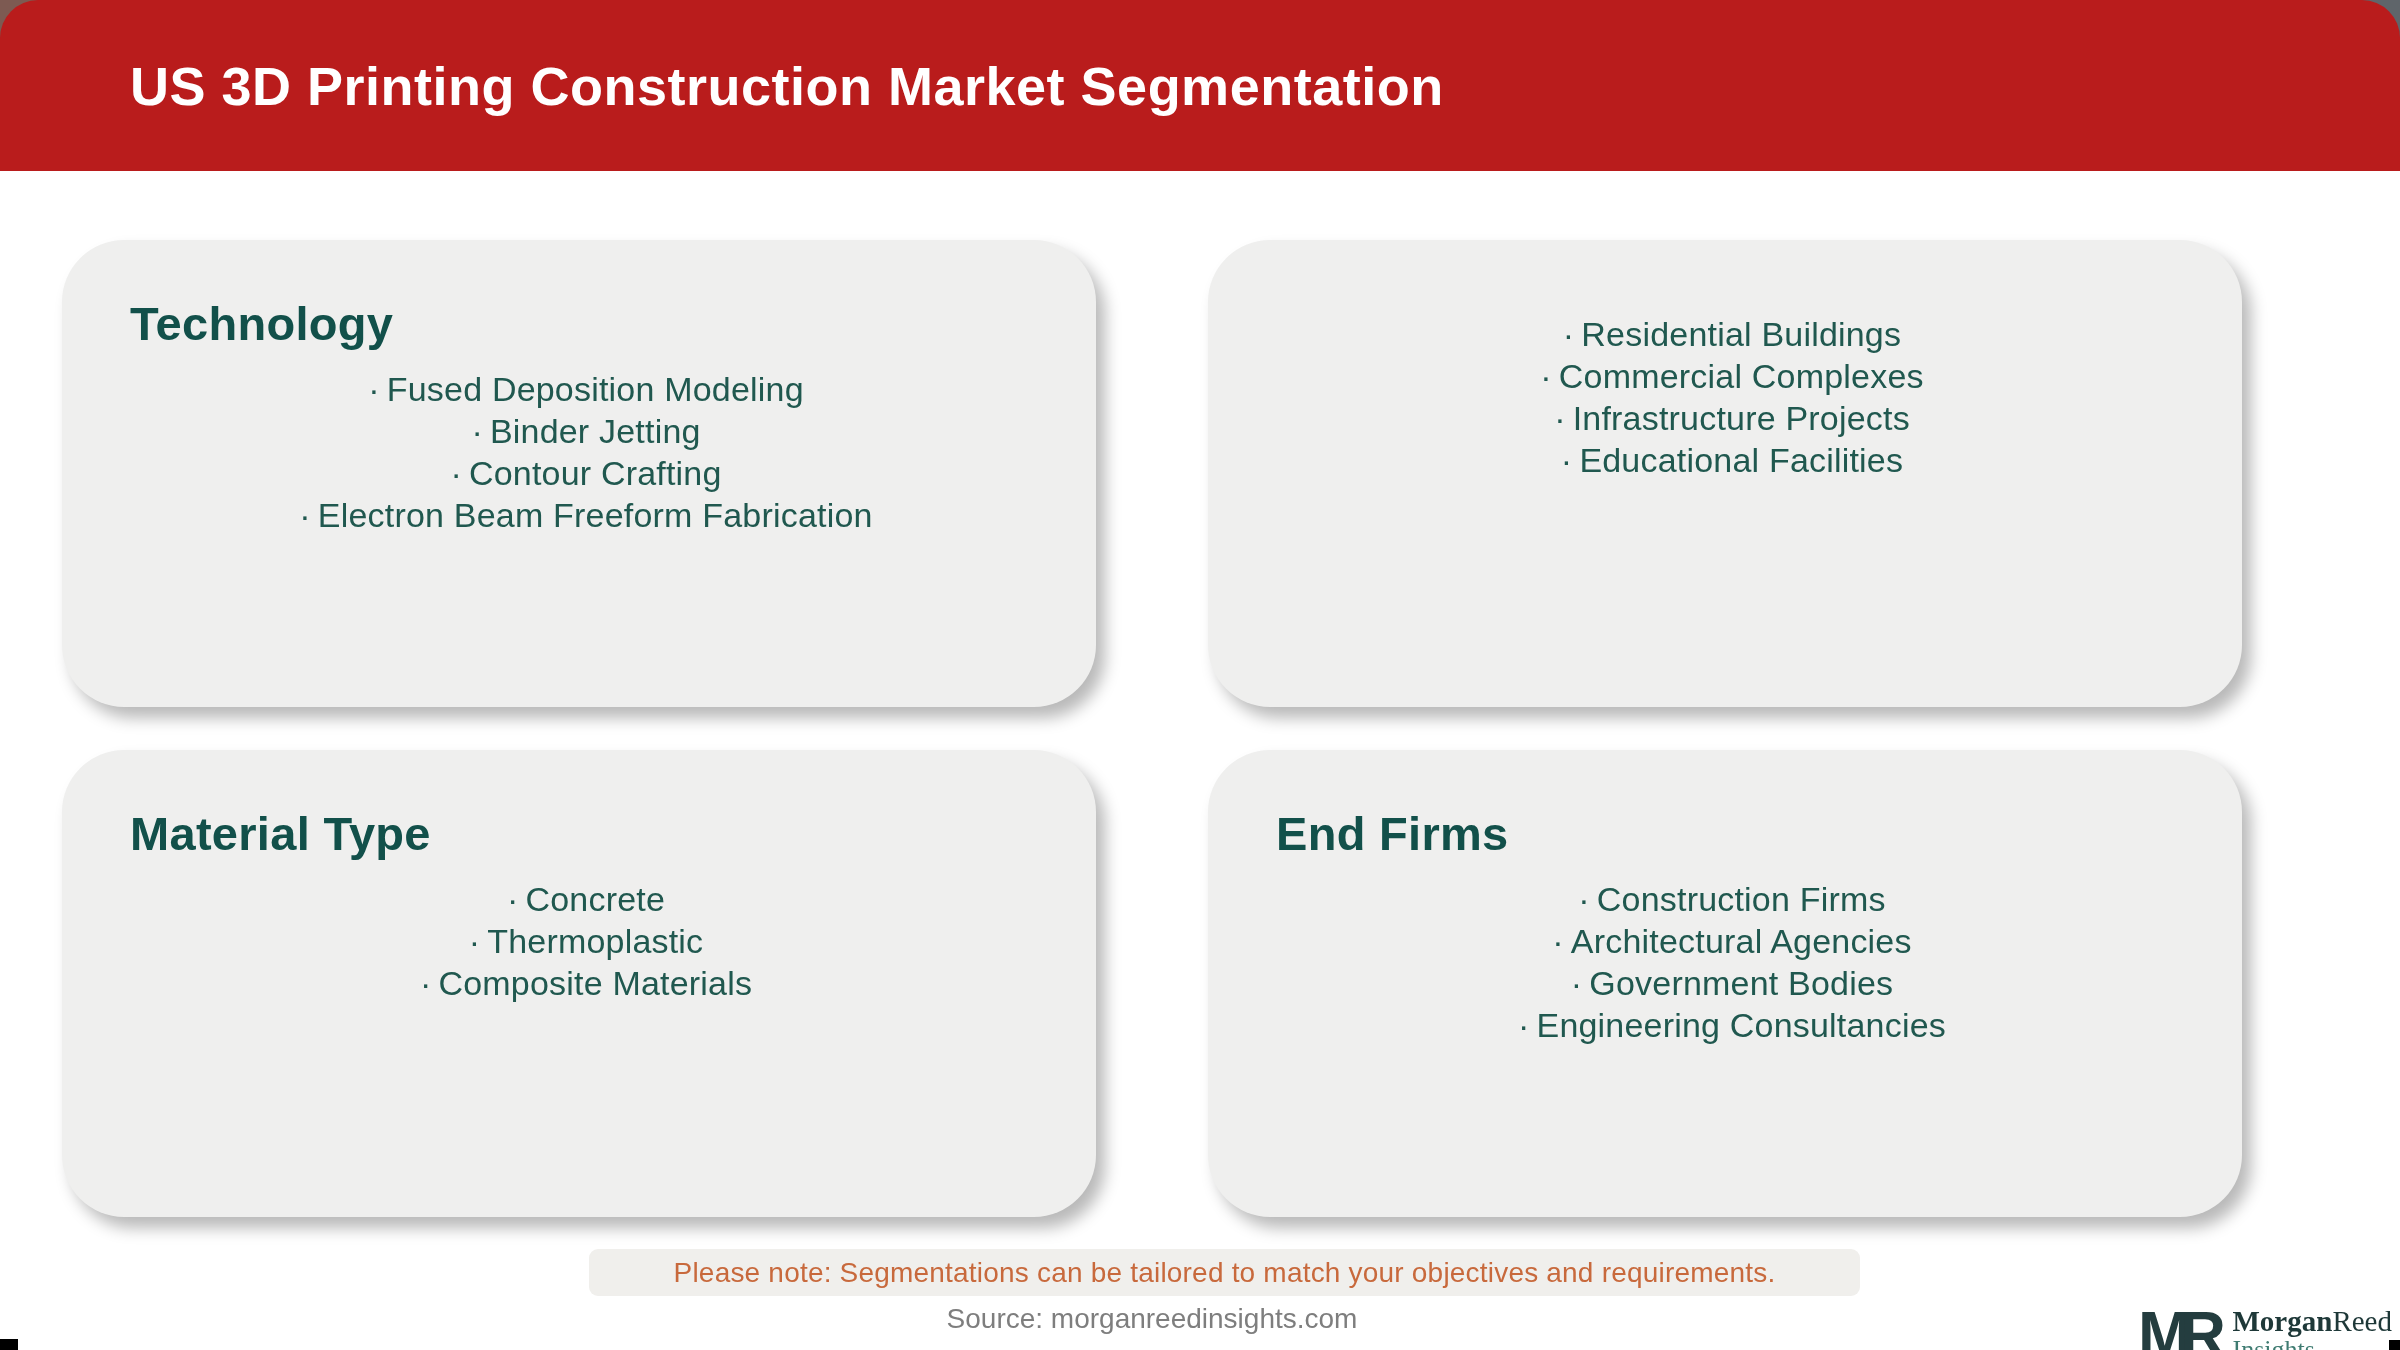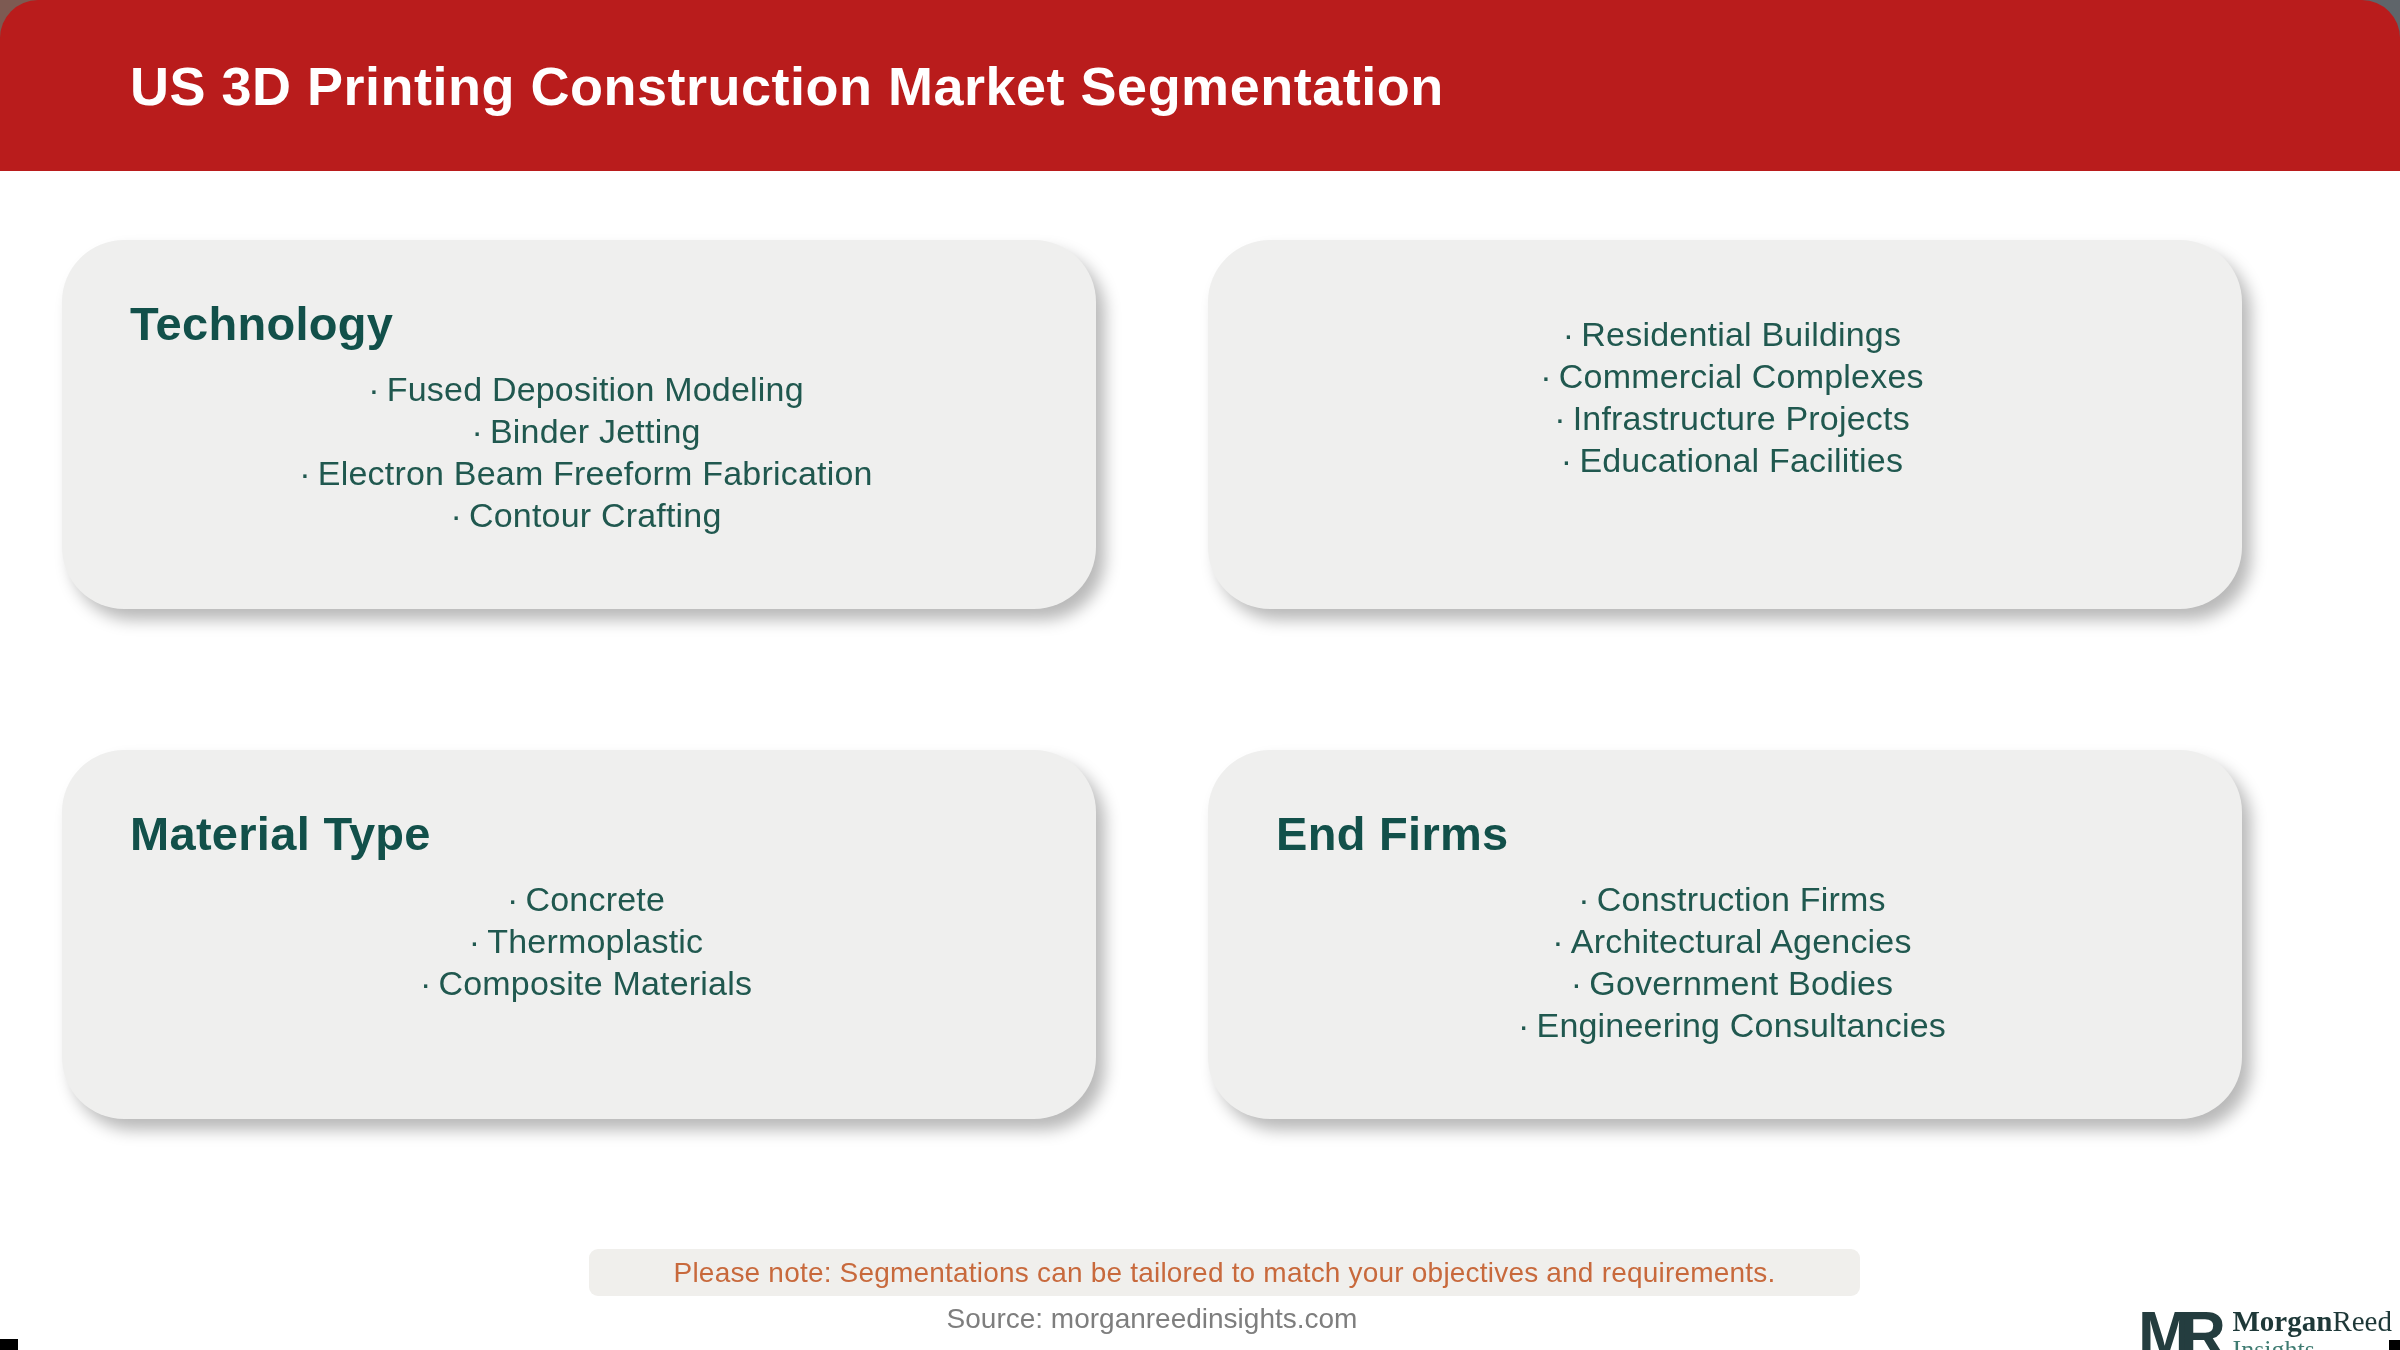--- a/index.html
+++ b/index.html
@@ -22,21 +22,21 @@
     border-radius:38px 38px 0 0;
     display:flex;align-items:center;
   }
   .header .title{
     margin-left:130px;color:#ffffff;font-size:54px;font-weight:700;
     letter-spacing:0.5px;
   }
 
   
   .card{
-    position:absolute;width:1034px;height:369px;background:#efefee;
+    position:absolute;width:1034px;height:467px;background:#efefee;
     border-radius:62px;
     box-shadow:9px 11px 16px rgba(0,0,0,0.28);
     box-sizing:border-box;
     padding:56px 54px 0 68px;
     z-index:1;
   }
   .card.c1{left:62px;top:240px;}
   .card.c2{left:1208px;top:240px;}
   .card.c3{left:62px;top:750px;}
   .card.c4{left:1208px;top:750px;}
@@ -100,22 +100,22 @@
 
   <div class="header">
     <div class="title">US 3D Printing Construction Market Segmentation</div>
   </div>
 
   <div class="card c1">
     <h2 class="card-title">Technology</h2>
     <ul>
       <li>Fused Deposition Modeling</li>
       <li>Binder Jetting</li>
+      <li>Contour Crafting</li>
       <li>Electron Beam Freeform Fabrication</li>
-      <li>Contour Crafting</li>
     </ul>
   </div>
 
   <div class="card c2">
     <ul>
       <li>Residential Buildings</li>
       <li>Commercial Complexes</li>
       <li>Infrastructure Projects</li>
       <li>Educational Facilities</li>
     </ul>

